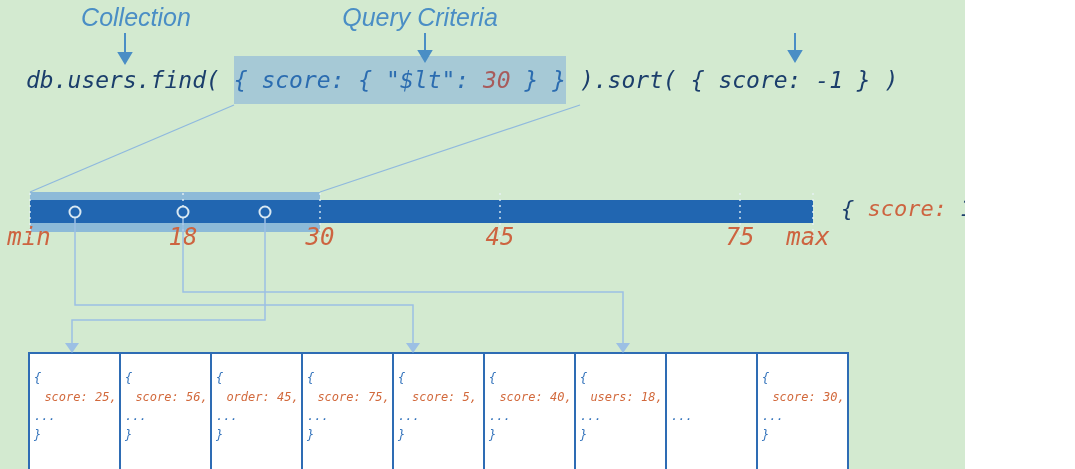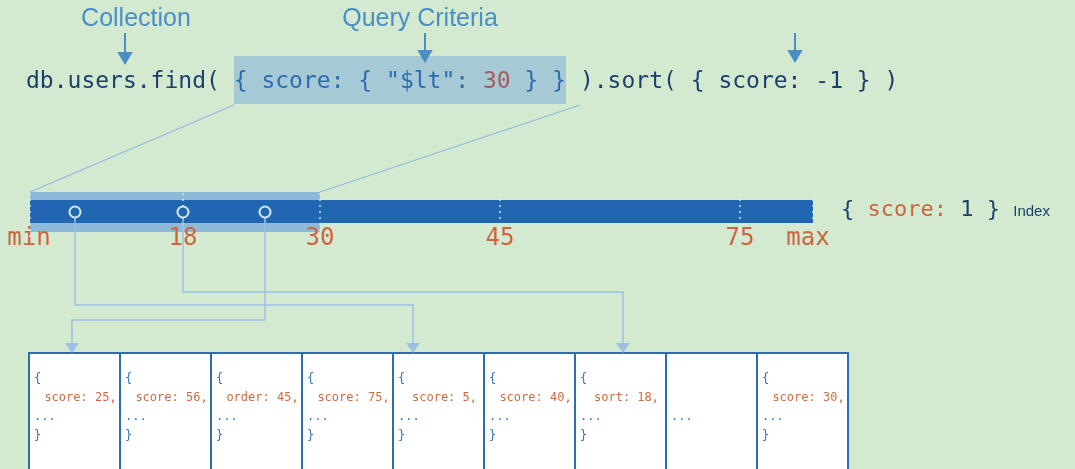--- a/index.html
+++ b/index.html
@@ -1,19 +1,20 @@
 <!DOCTYPE html>
 <html><head>
 <meta charset="utf-8">
 <style>
   html,body { margin:0; padding:0; }
   .canvas {
-    position:relative; width:1075px; height:469px;
+    position:relative; width:965px; height:469px;
     background:#d3ead0; overflow:hidden;
     font-family:"Liberation Sans", sans-serif;
+    font-style:italic;
   }
   
   .annotation {
     position:absolute; top:3px; transform:translateX(-50%);
     font-size:25px; color:#4a8ec5; white-space:nowrap;
   }
   .ann-collection { left:136px; }
   .ann-query     { left:420px; }
   .ann-sort      { left:793px; }
 
@@ -124,21 +125,21 @@
       <div class="doc-line">}</div>
     </div>
     <div class="doc-box">
       <div class="doc-line">{</div>
       <div class="doc-line score">score: 40,</div>
       <div class="doc-line">...</div>
       <div class="doc-line">}</div>
     </div>
     <div class="doc-box">
       <div class="doc-line">{</div>
-      <div class="doc-line score">sort: 18,</div>
+      <div class="doc-line score">users: 18,</div>
       <div class="doc-line">...</div>
       <div class="doc-line">}</div>
     </div>
     <div class="doc-box">
       <div class="doc-line"></div>
       <div class="doc-line score"></div>
       <div class="doc-line">...</div>
       <div class="doc-line"></div>
     </div>
     <div class="doc-box">

